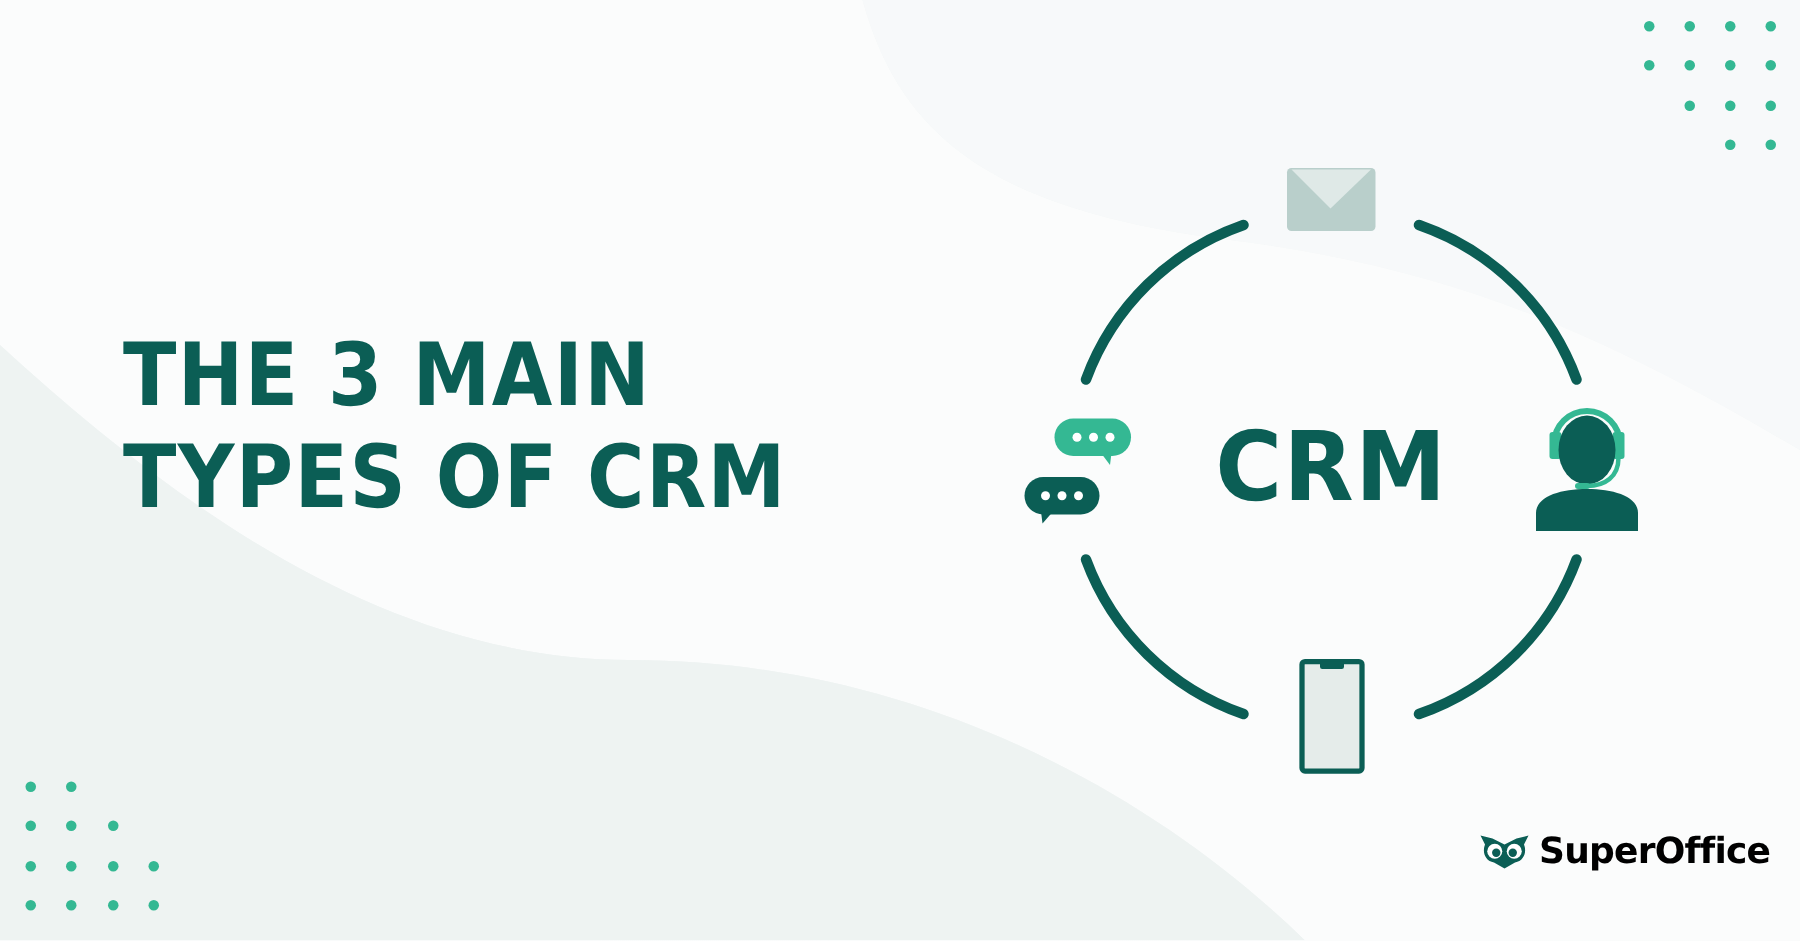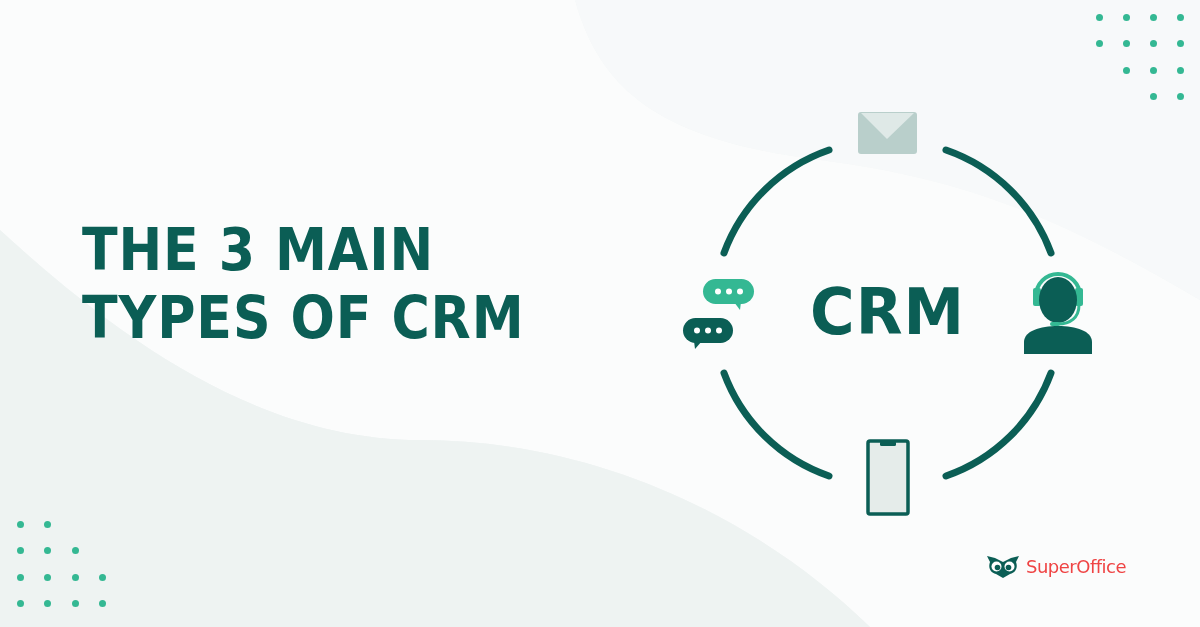--- a/index.html
+++ b/index.html
@@ -4,21 +4,21 @@
 <style>
   html, body { margin: 0; padding: 0; }
   body { width: 1200px; height: 627px; overflow: hidden; position: relative; font-family: "Liberation Sans", sans-serif; }
   .bg { position: absolute; inset: 0; background: linear-gradient(135deg, #f4f7f7 0%, #eef3f3 40%, #f3f6f6 70%, #eaf0ef 100%); }
   .bg svg { position: absolute; left: 0; top: 0; }
   .headline { position: absolute; left: 82px; top: 216px; margin: 0; font-family: "DejaVu Sans", sans-serif; font-weight: bold; font-size: 58px; line-height: 68px; color: #0b5e55; letter-spacing: 1px; transform: scaleX(0.9); transform-origin: left top; }
   .headline span { display: block; white-space: nowrap; }
   .diagram { position: absolute; left: 0; top: 0; width: 1200px; height: 627px; }
   .crm-label { position: absolute; left: 800px; top: 272px; width: 175px; text-align: center; font-family: "DejaVu Sans", sans-serif; font-weight: bold; font-size: 64px; line-height: 80px; color: #0b5e55; letter-spacing: 1px; transform: scaleX(0.95); }
   .logo { position: absolute; left: 986px; top: 553px; display: flex; align-items: center; gap: 6px; }
-  .logo-text { font-family: "DejaVu Sans", sans-serif; font-weight: normal; font-size: 18px; color: #ef4444; letter-spacing: -0.5px; }
+  .logo-text { font-family: "DejaVu Sans", sans-serif; font-weight: bold; font-size: 24px; color: #000000; letter-spacing: -0.5px; }
   .dot { position: absolute; width: 7px; height: 7px; border-radius: 50%; }
 </style>
 </head>
 <body>
 
 <div class="bg">
   <svg width="1200" height="627" viewBox="0 0 1200 627">
     <path d="M575 0 C600 90 660 140 820 160 C980 180 1080 230 1200 300 L1200 0 Z" fill="#f7f9fa"></path>
     <path d="M0 0 L575 0 C600 90 660 140 820 160 C980 180 1080 230 1200 300 L1200 627 L870 627 C760 520 600 440 420 440 C260 440 120 340 0 230 Z" fill="#fbfcfc"></path>
     <path d="M0 230 C120 340 260 440 420 440 C600 440 760 520 870 627 L0 627 Z" fill="#eef3f2"></path>

